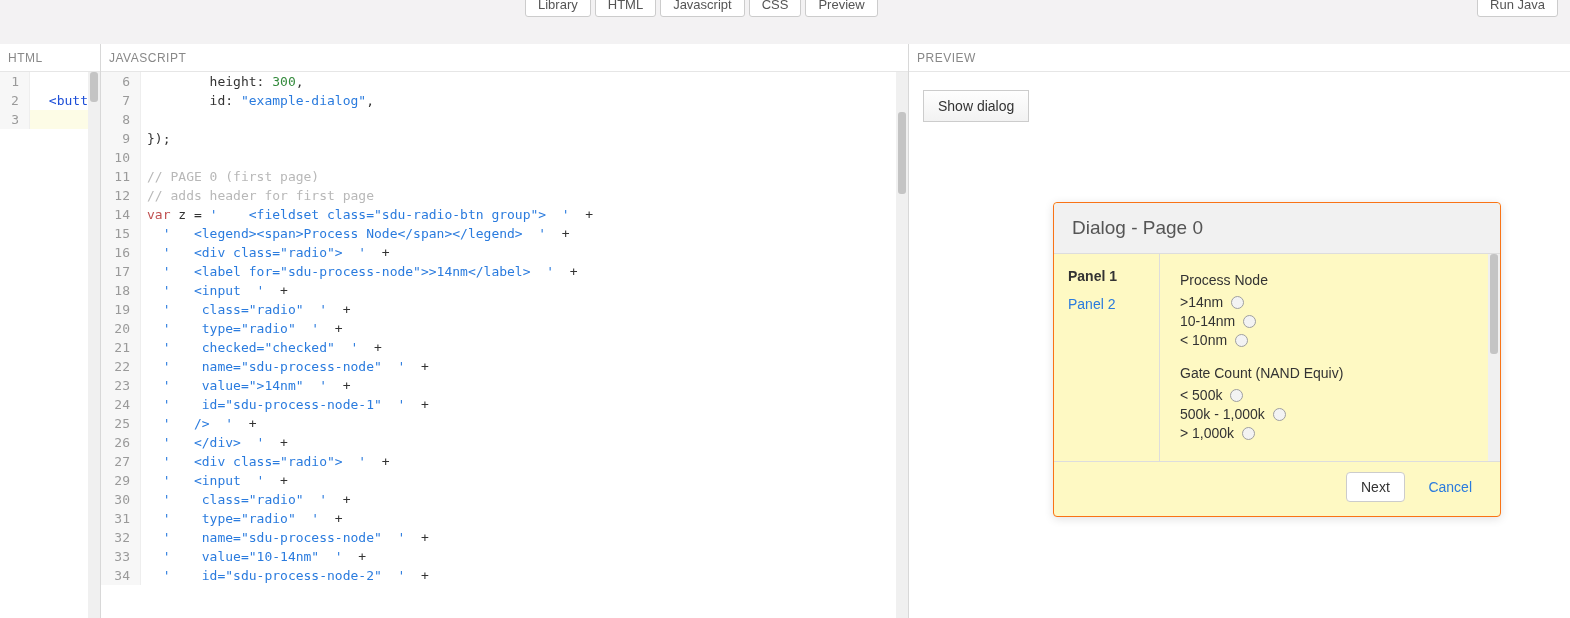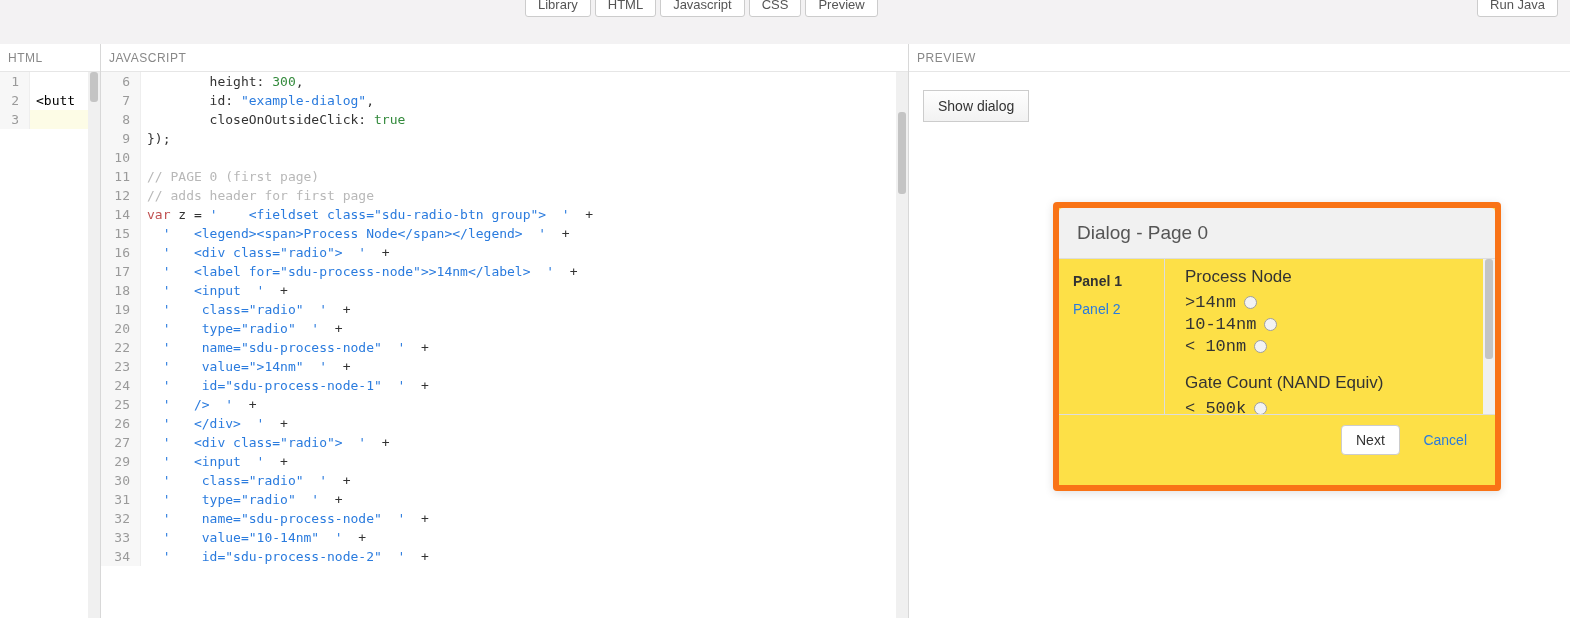--- a/index.html
+++ b/index.html
@@ -27,49 +27,49 @@
 .js-editor   { left:101px; width:807px; }
 .editor .scrollbar { position:absolute; right:0; top:0; bottom:0; width:12px; background:#f0f0f0; }
 .editor .scrollbar .thumb { position:absolute; left:2px; right:2px; background:#c4c4c4; border-radius:3px; }
 .html-editor .scrollbar .thumb { top:0; height:30px; }
 .js-editor   .scrollbar .thumb { top:40px; height:82px; }
 .editor .lines { position:absolute; top:0; left:0; right:12px; bottom:0; overflow:hidden; }
 .editor .line { display:flex; }
 .editor .gutter { width:40px; text-align:right; padding-right:10px; color:#9a9a9a; background:#f7f7f7; border-right:1px solid #eee; user-select:none; }
 .html-editor .gutter { width:30px; }
 .editor .code { padding-left:6px; white-space:pre; color:#333; }
-.html-editor .code { color:#000000; }
+.html-editor .code { color:#1d4ed8;margin-left:13px; }
 .cursor-line { background:#fdfce6; }
 .tok-key { color:#333; }
 .tok-num { color:#338a3c; }
 .tok-str { color:#2a7bde; }
 .tok-com { color:#b8b8b8; }
 .tok-var { color:#c05050; font-weight:normal; }
 .tok-plus { color:#333; }
 
 
 .preview-col { position:absolute; left:909px; right:0; top:72px; bottom:0; padding:18px 14px 0 14px; font-family: "Helvetica Neue", Arial, sans-serif; }
 .show-dialog-btn { border:1px solid #ccc; border-radius:0; padding:7px 14px; font-size:14px; background:linear-gradient(#fefefe,#f2f2f2); color:#333; cursor:pointer; }
 
 
-.dialog { position:absolute; left:1053px; top:202px; width:448px; border:6px solid #f97316; border-radius:4px; background:#fde047; box-shadow:0 2px 10px rgba(0,0,0,0.12); }
+.dialog { position:absolute; left:1053px; top:202px; width:448px; border:1px solid #f97316; border-radius:4px; background:#fef9c3; box-shadow:0 2px 10px rgba(0,0,0,0.12); }
 .dialog-header { background:#f1f1f1; border-bottom:1px solid #ddd; border-radius:4px 4px 0 0; padding:14px 18px; font-size:19px; color:#555; }
-.dialog-body { display:flex; height:156px; border-bottom:1px solid #ddd; }
+.dialog-body { display:flex; height:208px; border-bottom:1px solid #ddd; }
 .dialog-side { width:106px; border-right:1px solid #ddd; padding:14px 0 0 14px; font-size:14px; }
 .dialog-side .panel-item { margin-bottom:12px; cursor:pointer; color:#2a7bde; }
 .dialog-side .panel-item.active { color:#333; font-weight:bold; }
-.dialog-content { flex:1; position:relative; padding:8px 0 0 20px; font-size:17px; color:#333; overflow:hidden; }
+.dialog-content { flex:1; position:relative; padding:18px 0 0 20px; font-size:14px; color:#333; overflow:hidden; }
 .dialog-content .group-title { margin-bottom:6px; }
 .dialog-content .radio-row { display:flex; align-items:center; margin-bottom:3px; }
-.dialog-content .radio-row .lbl { margin-right:8px;font-family:Liberation Mono, monospace; }
+.dialog-content .radio-row .lbl { margin-right:8px; }
 .dialog-content .radio-dot { width:13px; height:13px; border-radius:50%; border:1px solid #9f9f9f; background:#f3f3f3; display:inline-block; }
 .dialog-content .spacer { height:14px; }
 .dialog-content .scrollbar { position:absolute; right:0; top:0; bottom:0; width:12px; background:#f0f0f0; }
 .dialog-content .scrollbar .thumb { position:absolute; left:2px; right:2px; top:0; height:100px; background:#c4c4c4; border-radius:3px; }
-.dialog-footer { padding:10px 14px 30px; text-align:right; }
+.dialog-footer { padding:10px 14px 14px; text-align:right; }
 .dialog-footer .btn { display:inline-block; padding:6px 14px; font-size:14px; border-radius:4px; cursor:pointer; margin-left:6px; }
 .dialog-footer .btn-next { border:1px solid #ccc; background:#fff; color:#333; }
 .dialog-footer .btn-cancel { background:none; border:none; color:#2a7bde; }
 </style>
 </head>
 <body>
 
 <div class="top-toolbar">
   <div class="top-tabs">
     <div class="tab">Library</div>
@@ -113,21 +113,20 @@
       <div class="line">
         <div class="gutter">6</div>
         <div class="code"><span class="tok-key">        height: </span><span class="tok-num">300</span><span class="tok-key">,</span></div>
       </div>
       <div class="line">
         <div class="gutter">7</div>
         <div class="code"><span class="tok-key">        id: </span><span class="tok-str">"example-dialog"</span><span class="tok-key">,</span></div>
       </div>
       <div class="line">
         <div class="gutter">8</div>
-        <div class="code"><span class="tok-key">        closeOnOutsideClick: </span><span class="tok-num">true</span></div>
       </div>
       <div class="line">
         <div class="gutter">9</div>
         <div class="code"><span class="tok-key">});</span></div>
       </div>
       <div class="line">
         <div class="gutter">10</div>
         <div class="code"><span class="tok-key"></span></div>
       </div>
       <div class="line">
@@ -158,20 +157,24 @@
         <div class="gutter">18</div>
         <div class="code"><span class="tok-key">  </span><span class="tok-str">'   &lt;input  '</span><span class="tok-plus">  +</span></div>
       </div>
       <div class="line">
         <div class="gutter">19</div>
         <div class="code"><span class="tok-key">  </span><span class="tok-str">'    class="radio"  '</span><span class="tok-plus">  +</span></div>
       </div>
       <div class="line">
         <div class="gutter">20</div>
         <div class="code"><span class="tok-key">  </span><span class="tok-str">'    type="radio"  '</span><span class="tok-plus">  +</span></div>
+      </div>
+      <div class="line">
+        <div class="gutter">21</div>
+        <div class="code"><span class="tok-key">  </span><span class="tok-str">'    checked="checked"  '</span><span class="tok-plus">  +</span></div>
       </div>
       <div class="line">
         <div class="gutter">22</div>
         <div class="code"><span class="tok-key">  </span><span class="tok-str">'    name="sdu-process-node"  '</span><span class="tok-plus">  +</span></div>
       </div>
       <div class="line">
         <div class="gutter">23</div>
         <div class="code"><span class="tok-key">  </span><span class="tok-str">'    value="&gt;14nm"  '</span><span class="tok-plus">  +</span></div>
       </div>
       <div class="line">

